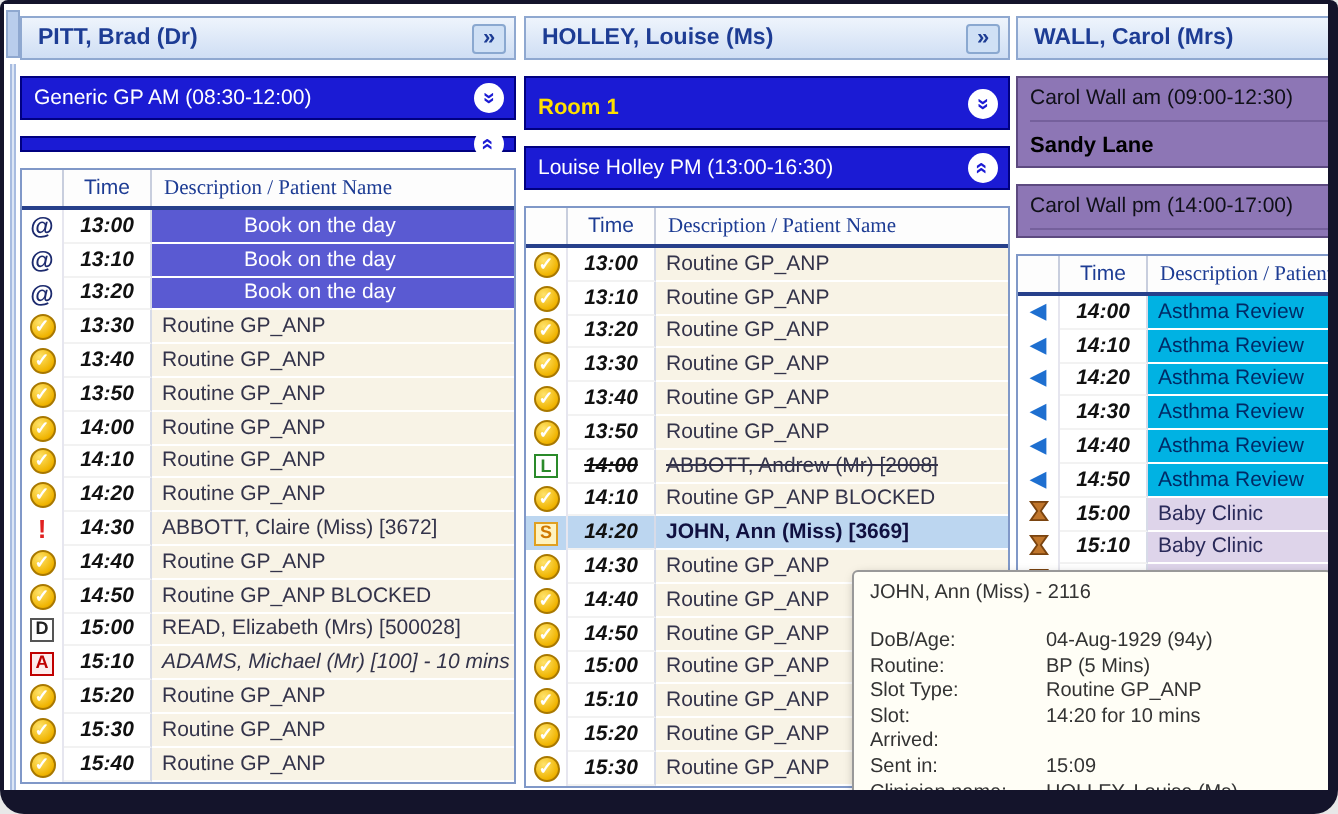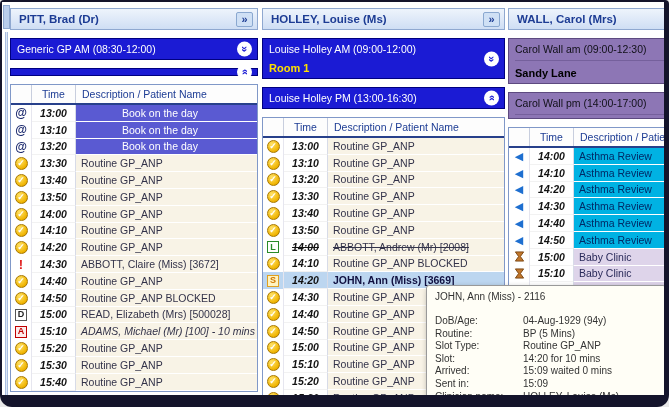--- a/index.html
+++ b/index.html
@@ -27,21 +27,21 @@
   .session.purple .session-subtitle{color:#000;}
   .chev{position:absolute;right:5px;top:50%;transform:translateY(-50%);width:15px;height:15px;border-radius:50%;background:#fff;color:var(--session-blue);display:flex;align-items:center;justify-content:center;cursor:pointer;}
   .chev .g{font-weight:bold;font-size:11px;line-height:1;display:block;}
   .chev.down .g{transform:rotate(90deg);}
   .chev.up .g{transform:rotate(-90deg);}
 
   .appt-table{border:1px solid #8098c8;background:#fff;}
   .t-head{display:flex;height:20px;border-bottom:2px solid #27408b;background:#fdfdfd;color:var(--navy);font-size:10.5px;}
   .h-icon{width:21px;border-right:1px solid #c8cede;}
   .h-time{width:44px;display:flex;align-items:center;justify-content:center;border-right:1px solid #c8cede;}
-  .h-desc{flex:1;display:flex;align-items:center;padding:0 6px;white-space:nowrap;overflow:hidden;}
+  .h-desc{flex:1;display:flex;align-items:center;padding:0 6px;white-space:nowrap;overflow:hidden;font-family:Liberation Serif, serif;}
 
   .t-row{display:flex;height:16.8px;cursor:pointer;}
   .c-icon{width:21px;display:flex;align-items:center;justify-content:center;border-right:1px solid #e6e6ef;background:#fff;}
   .c-time{width:44px;display:flex;align-items:center;justify-content:center;font-weight:bold;font-size:10.5px;color:#111;background:#fff;border-right:1px solid #d7dbe8;border-bottom:1px solid #f2f2f2;font-style:italic;}
   .c-desc{flex:1;display:flex;align-items:center;padding:0 5px;font-size:10.5px;color:#33334a;background:var(--cream);border-bottom:1px solid #fff;white-space:nowrap;overflow:hidden;}
   .t-row.bookday .c-desc{background:var(--bookday);color:#fff;padding-left:46px;}
   .t-row.cancelled .c-time,.t-row.cancelled .c-desc{text-decoration:line-through;}
   .t-row.selected .c-icon,.t-row.selected .c-time{background:var(--selected);}
   .t-row.selected .c-desc{background:var(--selected);font-weight:bold;color:#101040;}
   .t-row.italic .c-desc{font-style:italic;}
@@ -213,21 +213,20 @@
               <span class="c-desc">Routine GP_ANP</span>
             </div>
           </div>
         </div>
         <div class="column">
           <div class="doc-header">
             <span class="doc-title">HOLLEY, Louise (Ms)</span>
             <span class="expand-btn">»</span>
           </div>
           <div class="session blue">
-            <div class="session-title">Louise Holley AM (09:00-12:00)</div>
             <div class="session-subtitle">Room 1</div>
             <span class="chev down">
               <span class="g">»</span>
             </span>
           </div>
           <div class="session blue">
             <div class="session-title">Louise Holley PM (13:00-16:30)</div>
             <span class="chev up">
               <span class="g">»</span>
             </span>
@@ -509,21 +508,20 @@
           <div class="tt-row">
             <span class="tt-label">Slot Type:</span>
             <span class="tt-value">Routine GP_ANP</span>
           </div>
           <div class="tt-row">
             <span class="tt-label">Slot:</span>
             <span class="tt-value">14:20 for 10 mins</span>
           </div>
           <div class="tt-row">
             <span class="tt-label">Arrived:</span>
-            <span class="tt-value">15:09 waited 0 mins</span>
           </div>
           <div class="tt-row">
             <span class="tt-label">Sent in:</span>
             <span class="tt-value">15:09</span>
           </div>
           <div class="tt-row">
             <span class="tt-label">Clinician name:</span>
             <span class="tt-value">HOLLEY, Louise (Ms)</span>
           </div>
         </div>

